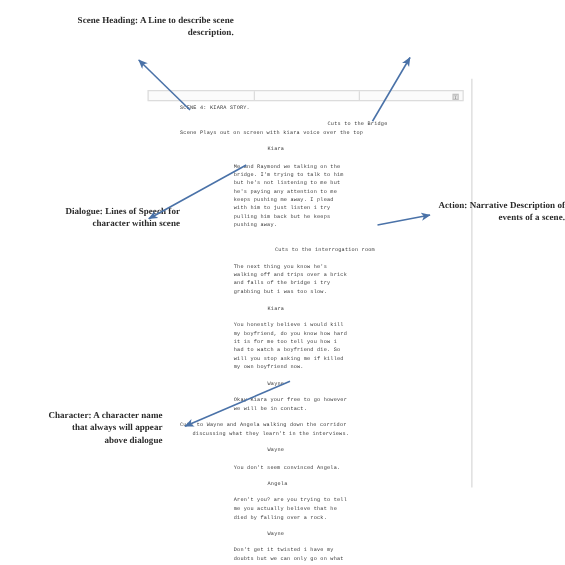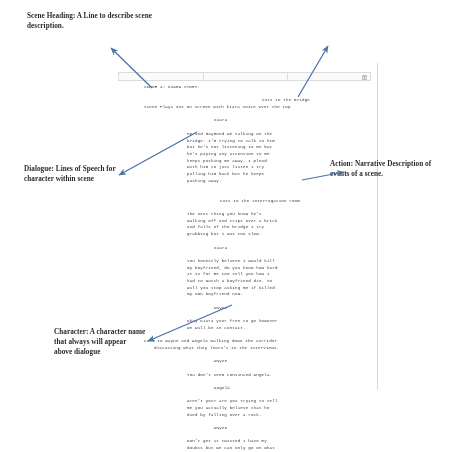--- a/index.html
+++ b/index.html
@@ -15,26 +15,27 @@
 
   
   .annot{
     position:absolute;
     font-family:"Liberation Serif", serif;
     font-weight:bold;
     font-size:7.2px;
     line-height:1.42;
     color:#2b2b2b;
     letter-spacing:0.05px;
+    text-align:right;
   }
   .annot.tl{left:27px;top:11px;width:160px;}
   .annot.tr{left:315px;top:9px;width:125px;}
   .annot.ml{left:24px;top:164px;width:120px;}
   .annot.mr{left:330px;top:159px;width:122px;}
-  .annot.bl{left:38px;top:327px;width:92px;margin-left:16px;}
+  .annot.bl{left:38px;top:327px;width:92px;}
 
   
   .page{
     position:absolute;
     left:112px;top:63px;
     width:266px;height:327px;
     background:#ffffff;
     border-right:1px solid #d9d9d9;
     box-sizing:border-box;
   }

